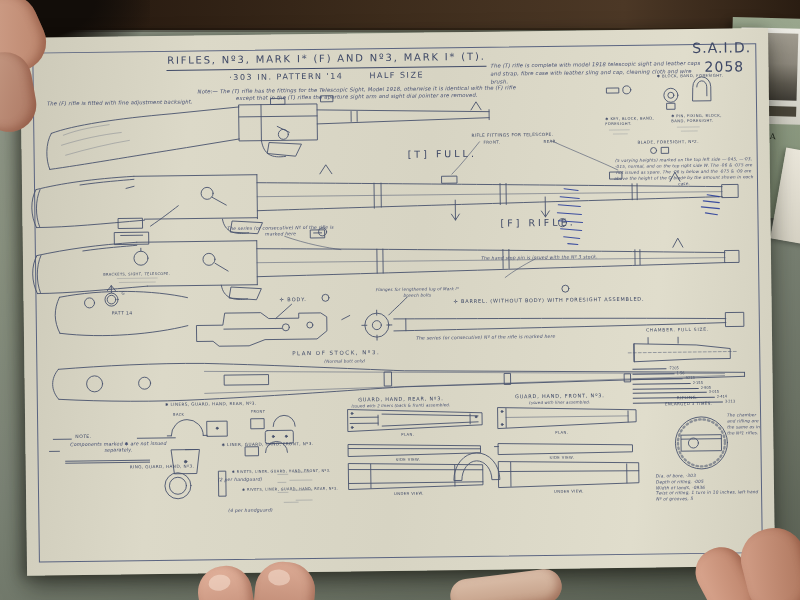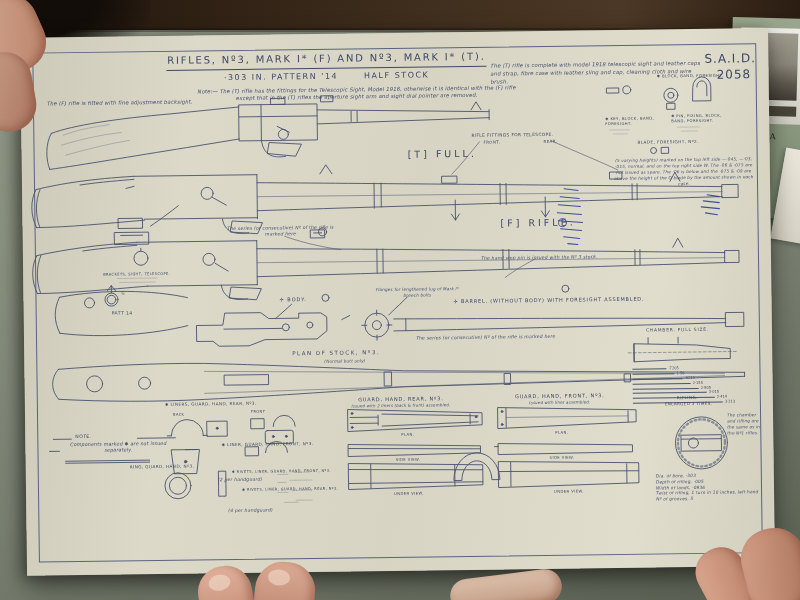--- a/index.html
+++ b/index.html
@@ -229,29 +229,29 @@
         <path d="M458,110 C448,122 440,132 430,142 M530,110 C556,122 580,132 596,140"></path>
         <path d="M262,202 C284,210 304,214 318,216 M512,228 C500,234 490,240 482,246"></path>
       </g>
 
       <g stroke="#2b3f9b" stroke-width="1.1" opacity="0.9">
         <path d="M542,158 l14,2 M538,166 l19,2 M536,174 l22,2 M535,182 l24,2 M536,190 l24,2 M538,198 l21,2 M541,206 l16,2 M545,213 l10,1"></path>
         <path d="M685,166 l12,2 M681,172 l16,2 M679,178 l18,2 M683,184 l12,2"></path>
       </g>
     </svg>
 
-    <div class="lbl" style="left:672px;top:22px;font-size:12px;letter-spacing:1px;margin-left:12px;">
+    <div class="lbl" style="left:672px;top:10px;font-size:14px;letter-spacing:1px;">
       <div>S.A.I.D.</div>
       <div style="padding-left:12px;">2058</div>
     </div>
 
     <div class="lbl title ctr" style="left:146px;top:18px;width:320px;">RIFLES, Nº3, MARK I* (F) AND Nº3, MARK I* (T).</div>
     <div class="lbl" style="left:146px;top:38px;width:320px;display:flex;justify-content:center;gap:26px;font-size:8px;letter-spacing:1.5px;">
       <span>·303 IN. PATTERN '14</span>
-      <span>HALF STOCK</span>
+      <span>HALF SIZE</span>
     </div>
     <div class="lbl hand-t ctr wrap" style="left:116px;top:53px;width:440px;font-size:5.3px;">
       <div>Note:— The (T) rifle has the fittings for the Telescopic Sight, Model 1918, otherwise it is identical with the (F) rifle</div>
       <div>except that in the (T) rifles the aperture sight arm and sight dial pointer are removed.</div>
     </div>
     <div class="lbl hand-t wrap" style="left:470px;top:30px;width:216px;font-size:5.3px;line-height:1.55;">The (T) rifle is complete with model 1918 telescopic sight and leather caps and strap, fibre case with leather sling and cap, cleaning cloth and wire brush.</div>
     <div class="lbl hand-t" style="left:26px;top:63px;font-size:5.3px;">The (F) rifle is fitted with fine adjustment backsight.</div>
 
     <div class="lbl" style="left:450px;top:101px;font-size:4.3px;">RIFLE FITTINGS FOR TELESCOPE.</div>
     <div class="lbl" style="left:462px;top:108px;font-size:4px;">FRONT.</div>

